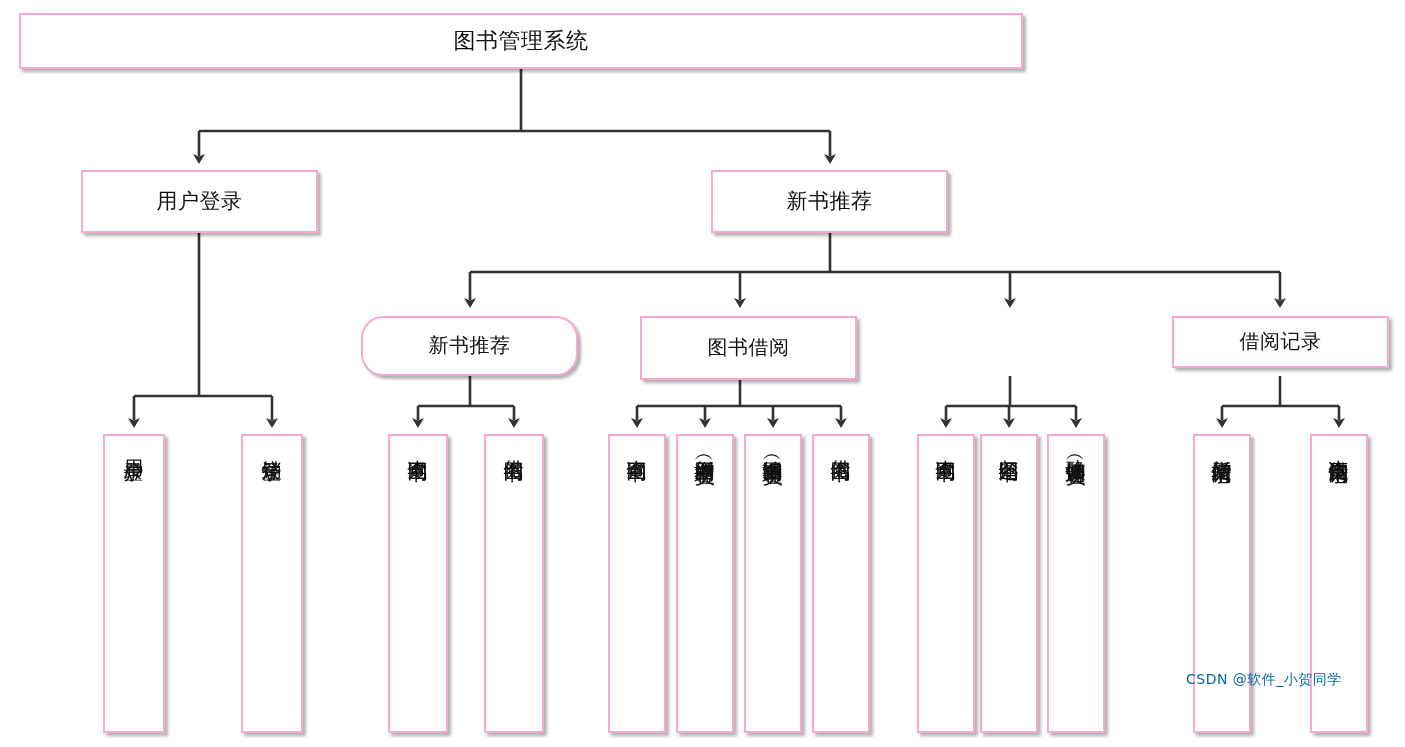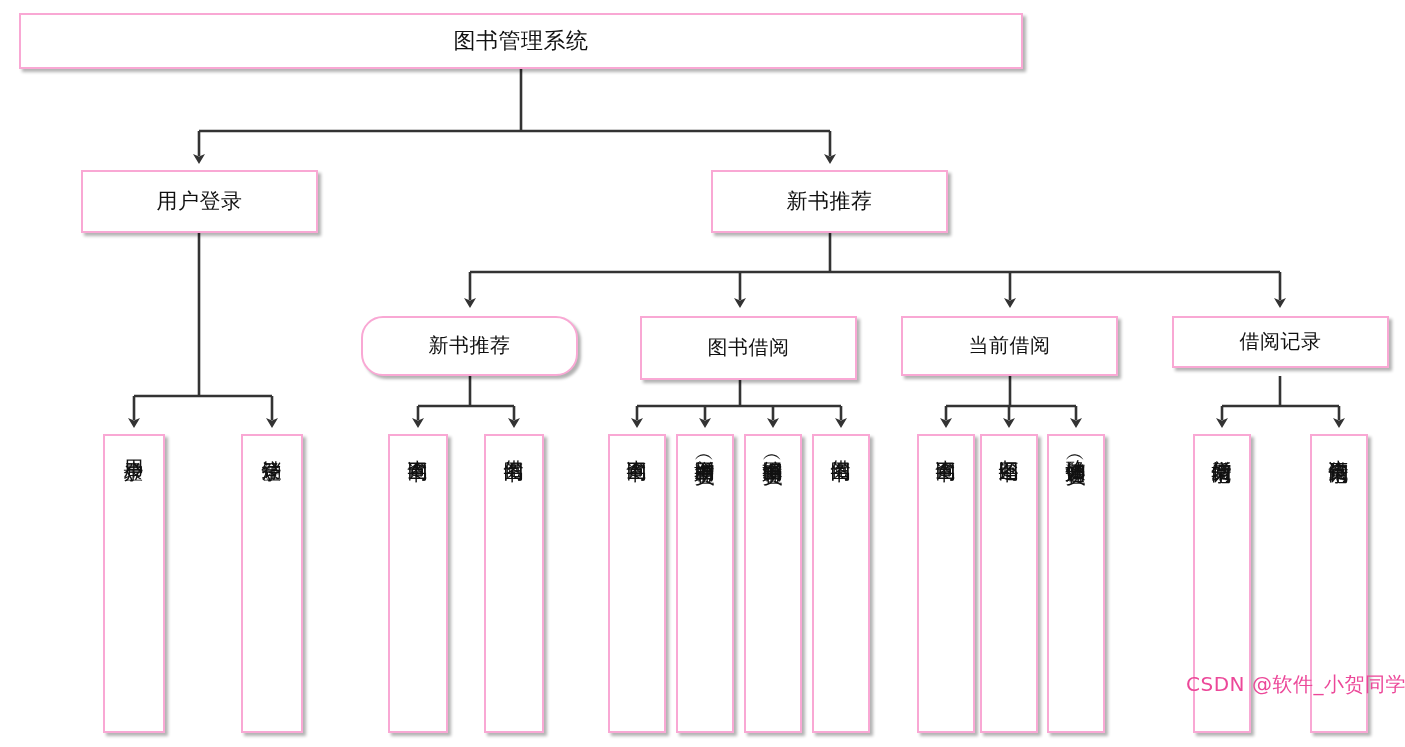--- a/index.html
+++ b/index.html
@@ -44,22 +44,22 @@
     writing-mode:vertical-rl;
     text-orientation:upright;
     white-space:nowrap;
     line-height:1.0;
     letter-spacing:1px;
   }
 
   #watermark{
     position:absolute;
     left:1186px;top:671px;
-    font-size:20px;
-    color:#ec4899;
+    font-size:14px;
+    color:#0369a1;
     letter-spacing:0.5px;
     white-space:nowrap;
     pointer-events:none;
   }
 </style>
 </head>
 <body>
 
 <div id="canvas">
 
@@ -126,23 +126,20 @@
   </div>
 
   <div class="node lvl2" style="left:361px;top:316px;width:217px;height:60px;border-radius:22px;">
     <span class="lbl">新书推荐</span>
   </div>
 
   <div class="node lvl2" style="left:632px;top:316px;width:217px;height:64px;margin-left:8px;">
     <span class="lbl">图书借阅</span>
   </div>
 
-  <div class="node lvl2" style="left:901px;top:316px;width:217px;height:60px;">
-    <span class="lbl">当前借阅</span>
-  </div>
 
   <div class="node lvl2" style="left:1172px;top:316px;width:217px;height:52px;">
     <span class="lbl">借阅记录</span>
   </div>
 
   <div class="node leaf" style="left:103px;top:434px;width:62px;height:299px;">
     <span class="lbl">用户登录</span>
   </div>
   <div class="node leaf" style="left:241px;top:434px;width:62px;height:299px;">
     <span class="lbl">注销登录</span>

